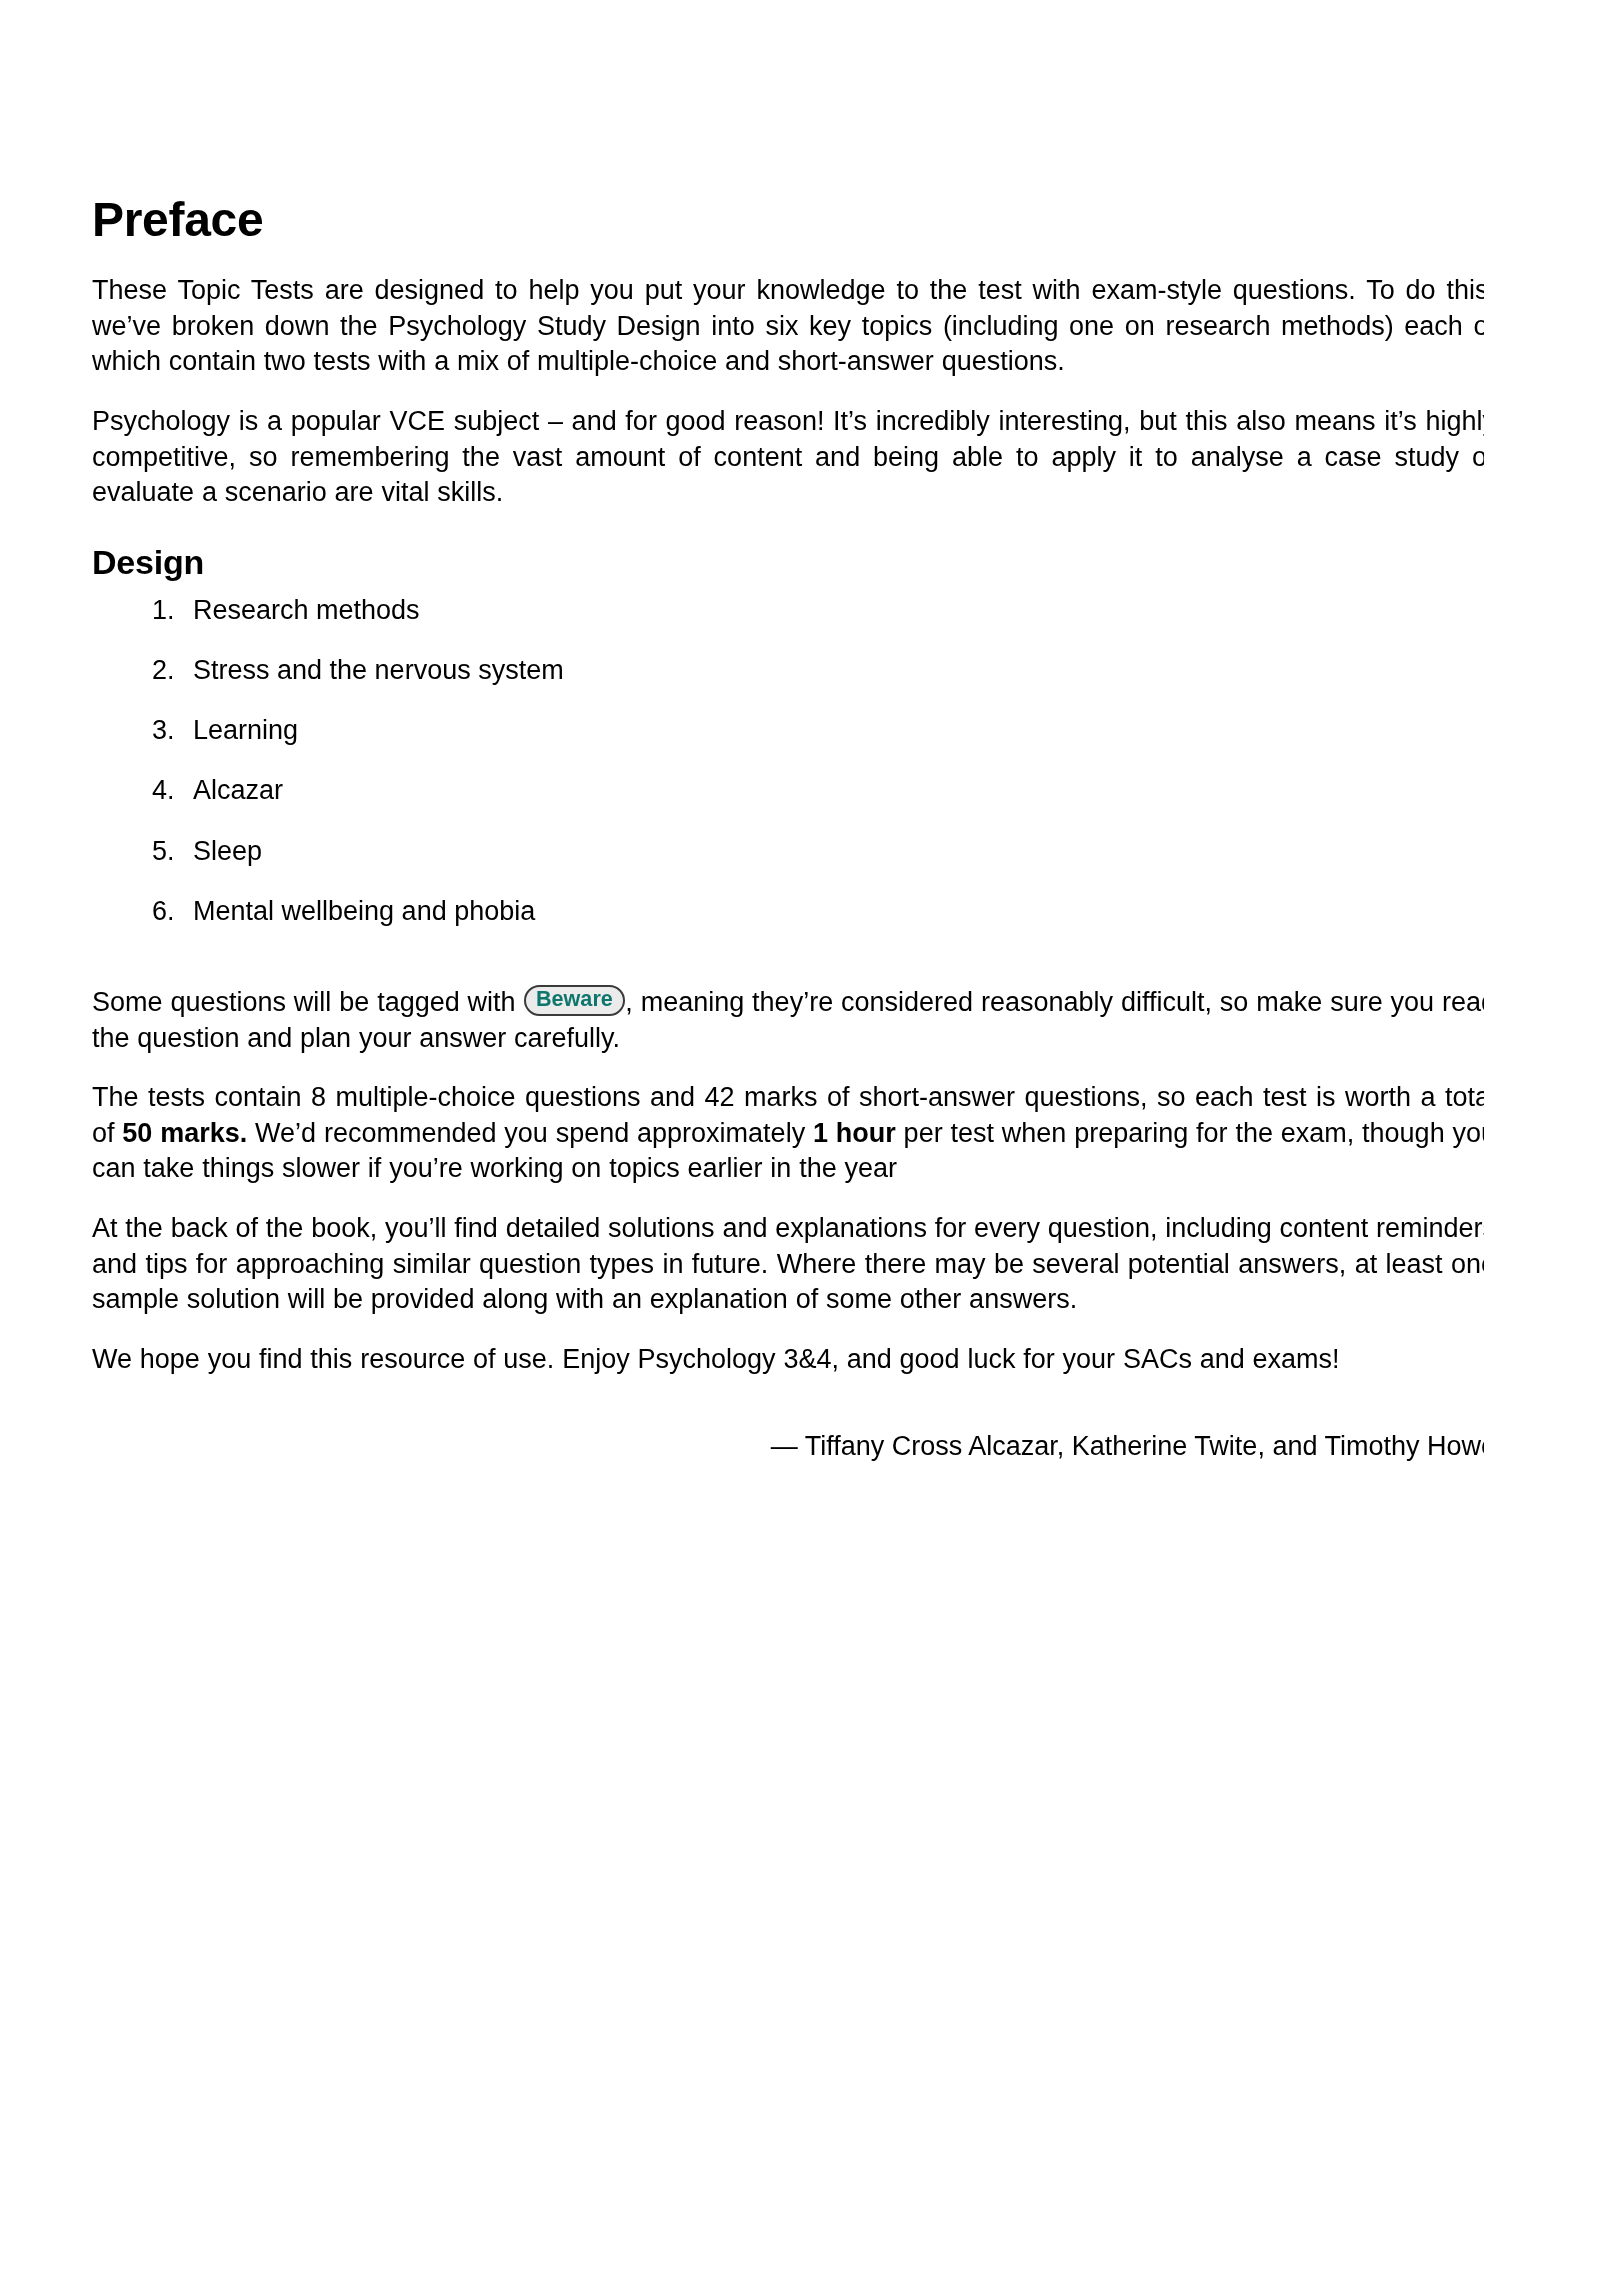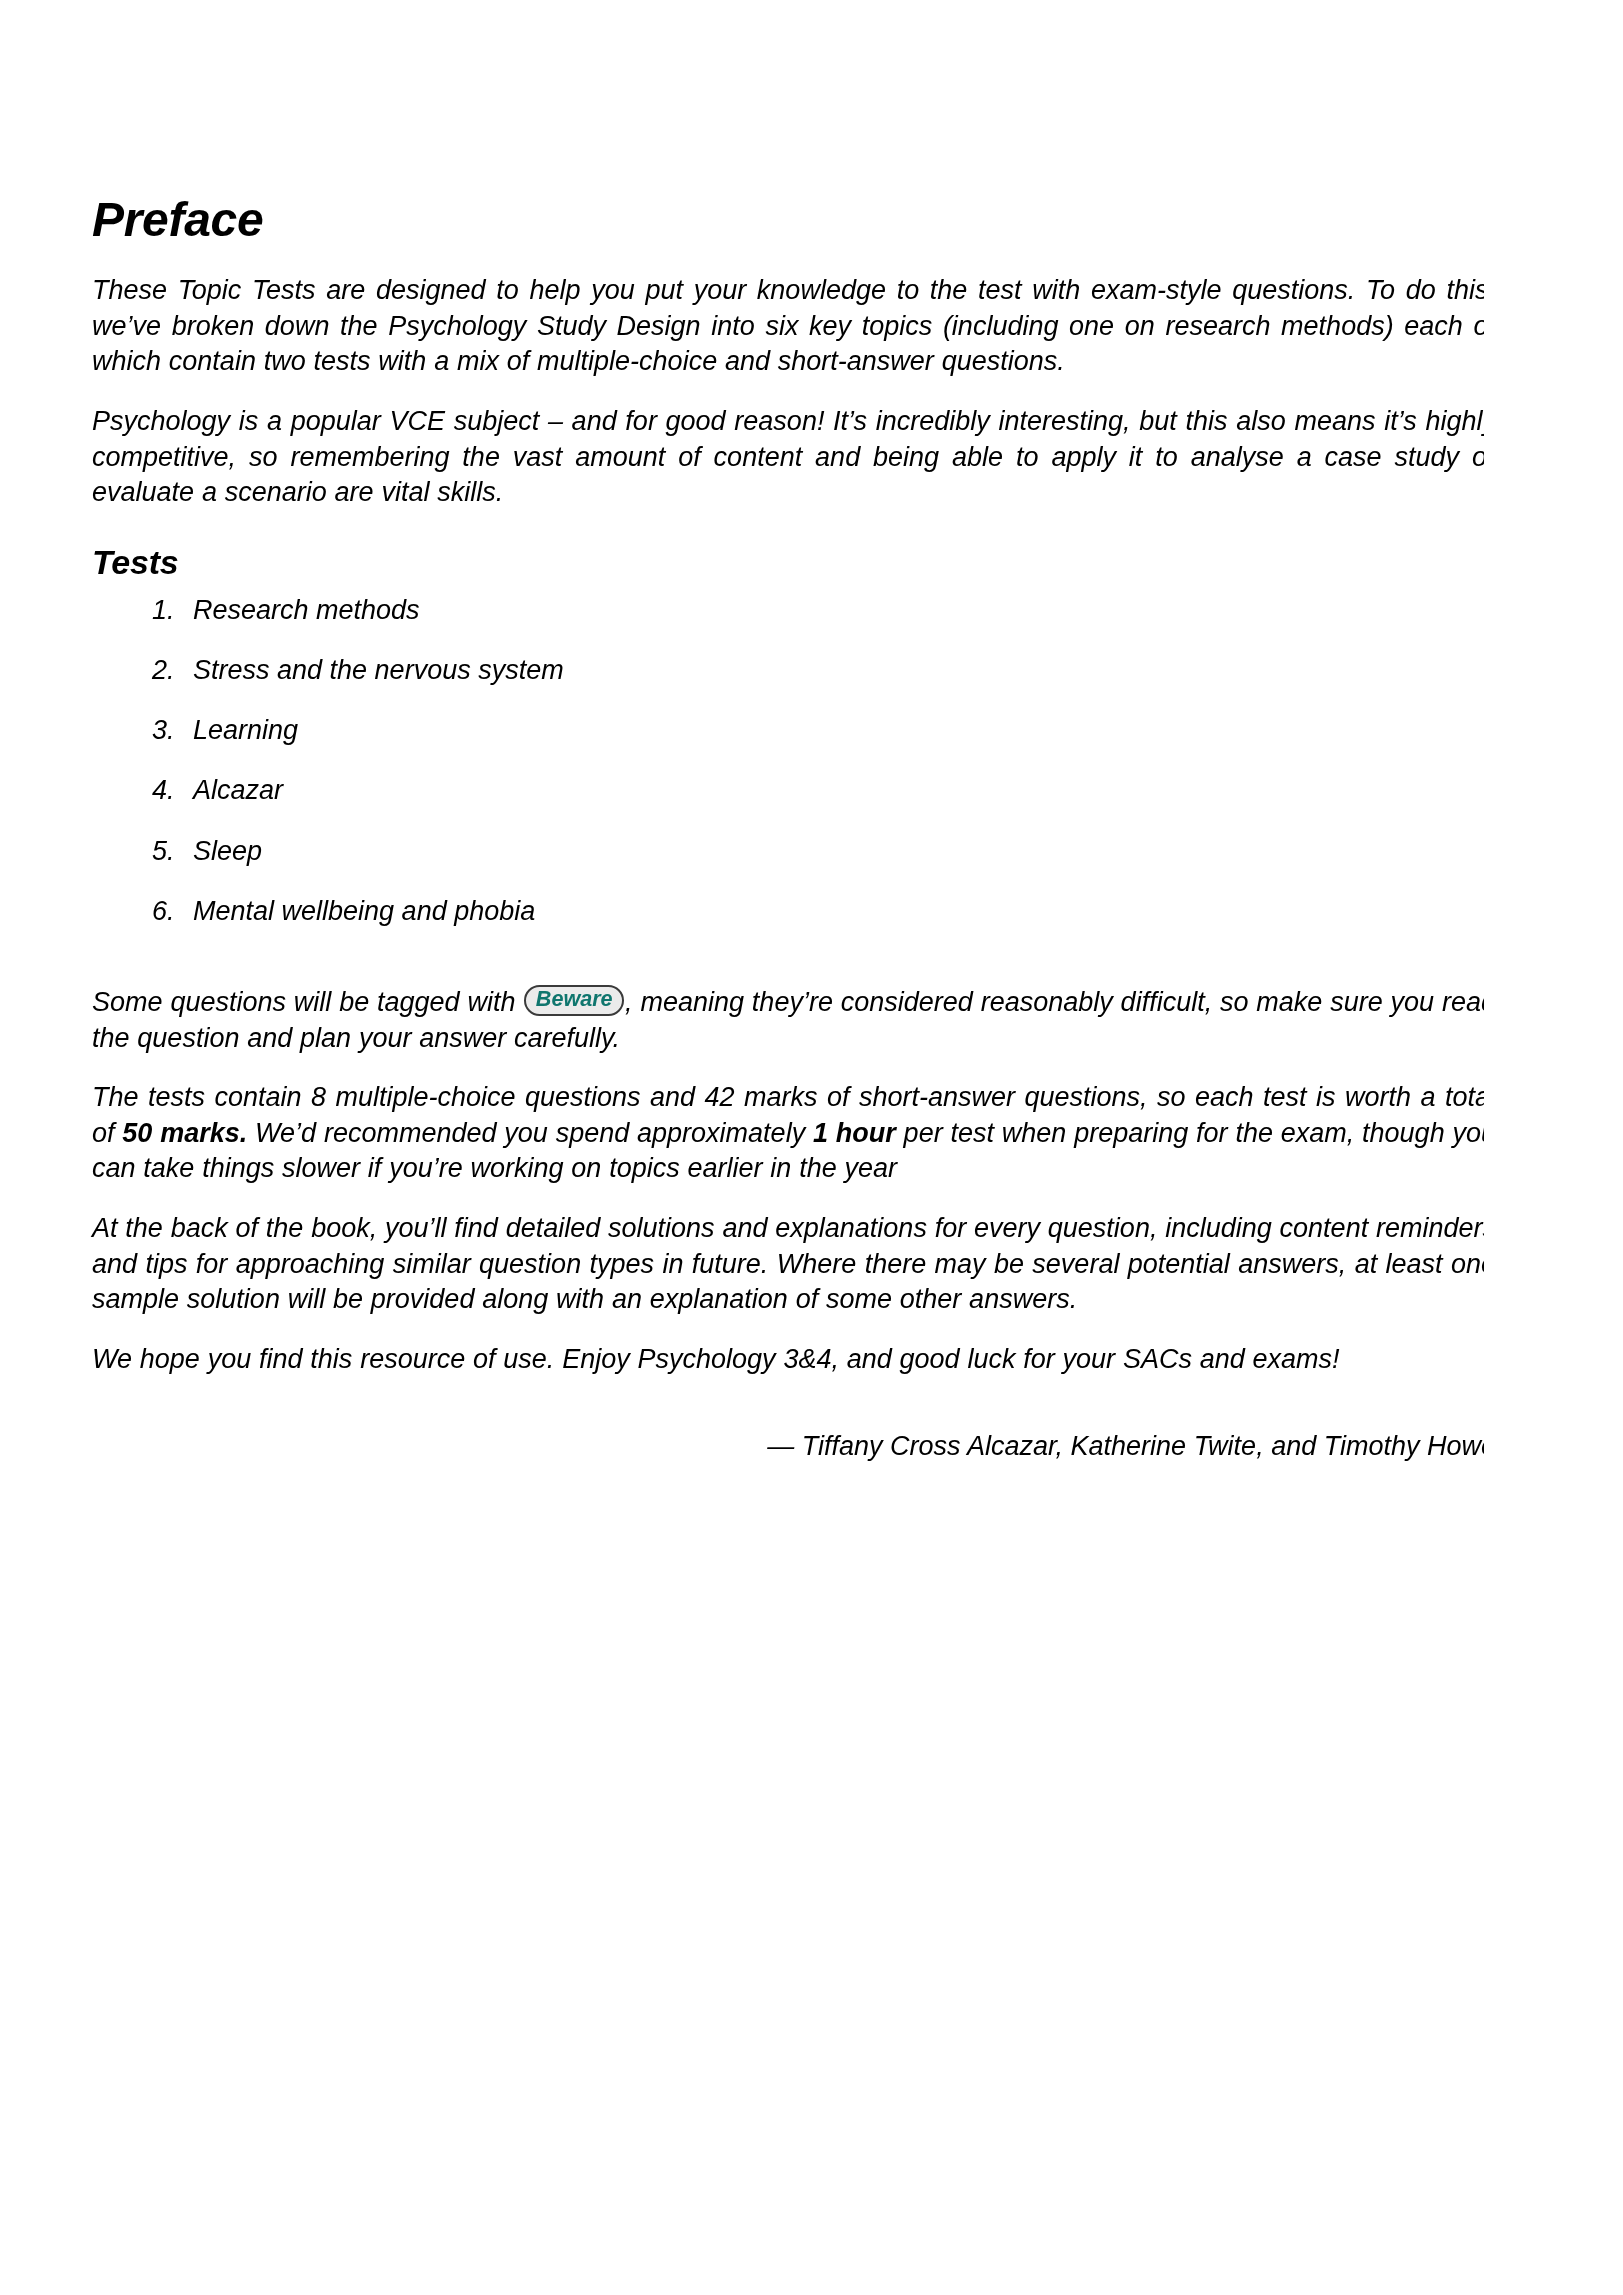--- a/index.html
+++ b/index.html
@@ -11,21 +11,20 @@
   .page {
     position: relative;
     width: 1484px;
     height: 2295px;
     background: #ffffff;
     box-sizing: border-box;
     overflow: hidden;
     font-family: "Liberation Sans Narrow", "Liberation Sans", "DejaVu Sans", sans-serif;
     font-stretch: condensed;
     color: #000000;
-    font-style: italic;
     -webkit-font-smoothing: antialiased;
   }
 
   
   .content {
     position: absolute;
     left: 92px;
     top: 196px;
     width: 1404px;
   }
@@ -131,21 +130,21 @@
 
 <div class="page">
   <div class="content">
 
     <h1 class="title">Preface</h1>
 
     <p class="body">These Topic Tests are designed to help you put your knowledge to the test with exam-style questions.  To do this, we’ve broken down the Psychology Study Design into six key topics (including one on research methods) each of which contain two tests with a mix of multiple-choice and short-answer questions.</p>
 
     <p class="body">Psychology is a popular VCE subject – and for good reason!  It’s incredibly interesting, but this also means it’s highly competitive, so remembering the vast amount of content and being able to apply it to analyse a case study or evaluate a scenario are vital skills.</p>
 
-    <h2 class="section">Tests</h2>
+    <h2 class="section">Design</h2>
 
     <ol class="topics">
       <li><span>Research methods</span></li>
       <li><span>Stress and the nervous system</span></li>
       <li><span>Learning</span></li>
       <li><span>Alcazar</span></li>
       <li><span>Sleep</span></li>
       <li><span>Mental wellbeing and phobia</span></li>
     </ol>
 

